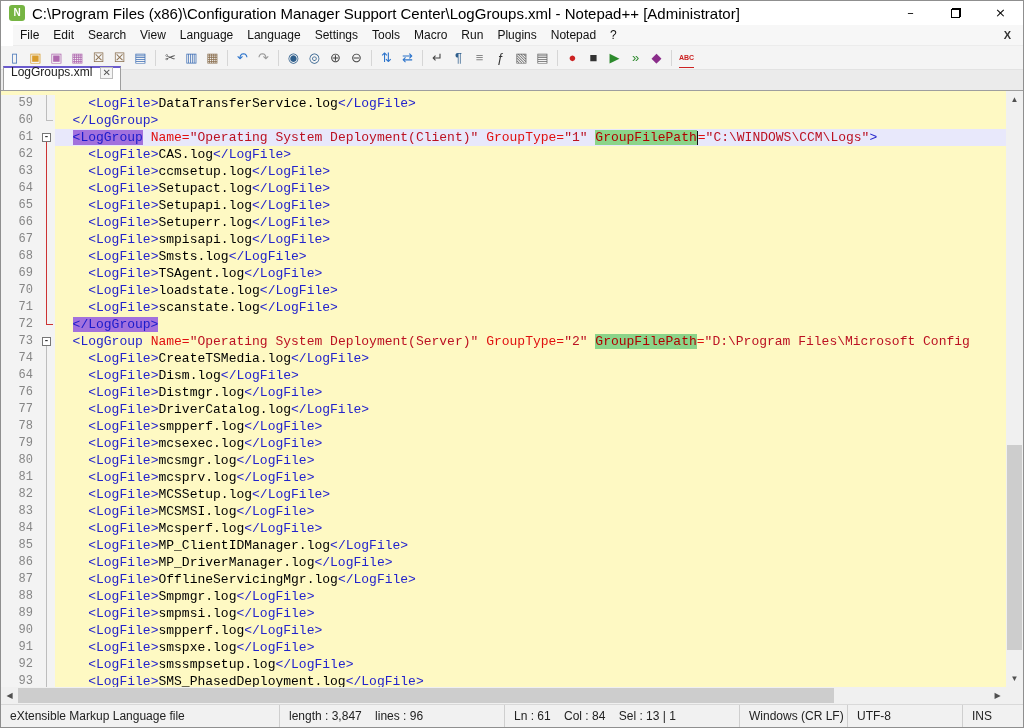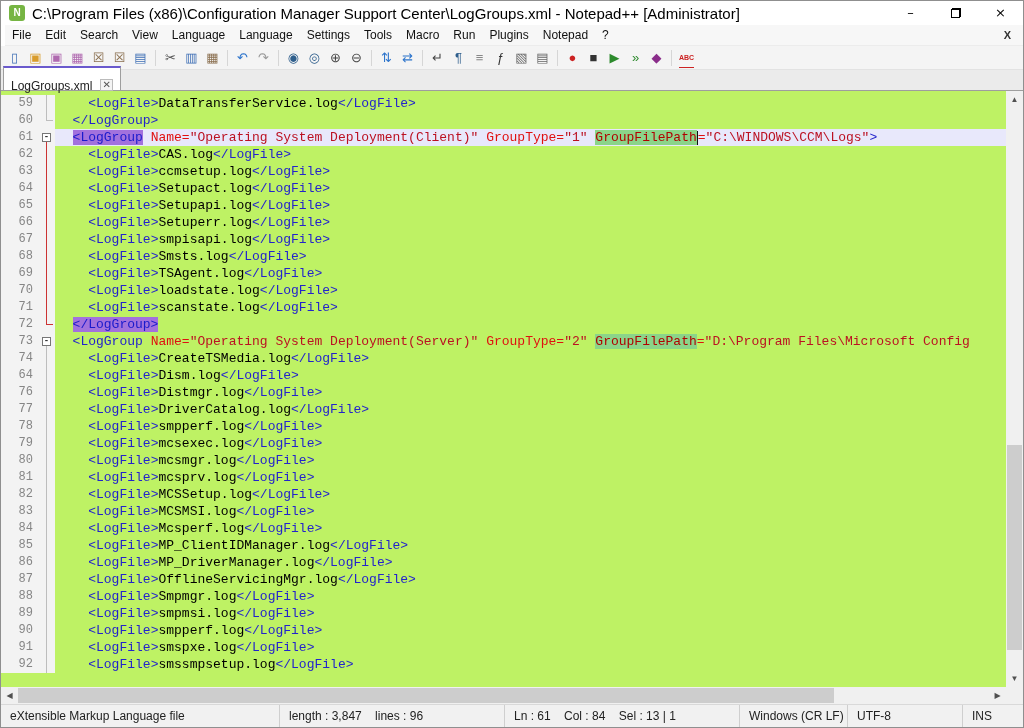--- a/index.html
+++ b/index.html
@@ -16,41 +16,41 @@
   .app-icon{width:16px;height:16px;margin:0 7px 0 8px;background:#76b543;border-radius:3px;color:#fff;
     font:bold 10px/16px "Liberation Sans",sans-serif;text-align:center;}
   .title-text{font-size:15px;color:#000;white-space:nowrap;overflow:hidden;flex:1;}
   .win-controls{display:flex;height:24px;}
   .wbtn{width:45px;height:24px;text-align:center;font:13px/24px "DejaVu Sans",sans-serif;color:#000;cursor:default;}
   .restore-ic{position:relative;width:10px;height:10px;display:inline-block;margin-top:7px;}
   .restore-ic::before{content:"";position:absolute;top:0;right:0;width:7px;height:7px;border:1px solid #000;}
   .restore-ic::after{content:"";position:absolute;bottom:0;left:0;width:7px;height:7px;border:1px solid #000;background:#fff;}
 
   
-  .menubar{position:absolute;top:24px;left:4px;right:0;height:21px;background:#f7f7f7;display:flex;align-items:flex-start;border-bottom:1px solid #ececec;}
+  .menubar{position:absolute;top:24px;left:12px;right:0;height:21px;background:#f7f7f7;display:flex;align-items:flex-start;border-bottom:1px solid #ececec;}
   .menu-items{display:flex;height:100%;}
   .menu-item{padding:0 7px;font-size:12px;line-height:21px;color:#111;}
   .menu-close{margin-left:auto;padding:0 12px;font:bold 11px/21px "Liberation Sans",sans-serif;color:#333;}
 
   
   .toolbar{position:absolute;top:45px;left:0;right:0;height:24px;background:#f4f4f4;display:flex;align-items:center;padding-left:3px;border-bottom:1px solid #e2e2e2;}
   .tbtn{width:19px;height:19px;display:flex;align-items:center;justify-content:center;margin:0 1px;}
   .tglyph{font-size:13px;line-height:19px;}
   .tglyph.small{font:bold 7px/19px "Liberation Sans",sans-serif;border-bottom:1px solid #cc2222;}
   .tsep{width:1px;height:16px;background:#d6d6d6;margin:0 4px;}
 
   
   .tabbar{position:absolute;top:69px;left:0;right:0;height:21px;background:#ebebeb;display:flex;align-items:flex-end;border-bottom:1px solid #9e9e9e;}
   .tab{height:21px;margin-left:2px;background:#ffffff;border:1px solid #9e9e9e;border-bottom:none;border-top:2px solid #6a5acd;
-    display:flex;align-items:flex-start;padding:11px 7px;position:relative;z-index:2;}
+    display:flex;align-items:flex-end;padding:11px 7px;position:relative;z-index:2;}
   .tab-label{font-size:12px;color:#222;}
   .tab-close{font-size:10px;color:#555;margin-left:8px;border:1px solid #bbb;line-height:10px;padding:0 1px;background:#f4f4f4;}
 
   
-  .editor{position:absolute;top:90px;left:0;right:17px;bottom:40px;background:#bef264;overflow:hidden;}
+  .editor{position:absolute;top:90px;left:0;right:17px;bottom:40px;background:#fef9c3;overflow:hidden;}
   .lines{padding-top:4px;}
   .ed-row{display:flex;height:17px;line-height:17px;font-family:"Liberation Mono","DejaVu Sans Mono",monospace;font-size:13px;white-space:pre;}
   .ln{width:38px;text-align:right;padding-right:6px;background:#f3f3f3;color:#868686;font-size:12px;flex:none;}
   .fold{width:16px;background:#f3f3f3;position:relative;flex:none;}
   .code{flex:1;color:var(--text);overflow:hidden;padding-left:2px;}
   .ed-row.cur .code{background:var(--current-line-bg);}
   .c-tag{color:var(--tag);}
   .c-attr{color:var(--attr);}
   .c-val{color:var(--value);}
   .c-txt{color:var(--text);}
@@ -258,20 +258,21 @@
         <div class="ed-row"><span class="ln">83</span><span class="fold"><i class="fl full"></i></span><span class="code"><span class="c-txt">    </span><span class="c-tag">&lt;LogFile&gt;</span><span class="c-txt">MCSMSI.log</span><span class="c-tag">&lt;/LogFile&gt;</span></span></div>
         <div class="ed-row"><span class="ln">84</span><span class="fold"><i class="fl full"></i></span><span class="code"><span class="c-txt">    </span><span class="c-tag">&lt;LogFile&gt;</span><span class="c-txt">Mcsperf.log</span><span class="c-tag">&lt;/LogFile&gt;</span></span></div>
         <div class="ed-row"><span class="ln">85</span><span class="fold"><i class="fl full"></i></span><span class="code"><span class="c-txt">    </span><span class="c-tag">&lt;LogFile&gt;</span><span class="c-txt">MP_ClientIDManager.log</span><span class="c-tag">&lt;/LogFile&gt;</span></span></div>
         <div class="ed-row"><span class="ln">86</span><span class="fold"><i class="fl full"></i></span><span class="code"><span class="c-txt">    </span><span class="c-tag">&lt;LogFile&gt;</span><span class="c-txt">MP_DriverManager.log</span><span class="c-tag">&lt;/LogFile&gt;</span></span></div>
         <div class="ed-row"><span class="ln">87</span><span class="fold"><i class="fl full"></i></span><span class="code"><span class="c-txt">    </span><span class="c-tag">&lt;LogFile&gt;</span><span class="c-txt">OfflineServicingMgr.log</span><span class="c-tag">&lt;/LogFile&gt;</span></span></div>
         <div class="ed-row"><span class="ln">88</span><span class="fold"><i class="fl full"></i></span><span class="code"><span class="c-txt">    </span><span class="c-tag">&lt;LogFile&gt;</span><span class="c-txt">Smpmgr.log</span><span class="c-tag">&lt;/LogFile&gt;</span></span></div>
         <div class="ed-row"><span class="ln">89</span><span class="fold"><i class="fl full"></i></span><span class="code"><span class="c-txt">    </span><span class="c-tag">&lt;LogFile&gt;</span><span class="c-txt">smpmsi.log</span><span class="c-tag">&lt;/LogFile&gt;</span></span></div>
         <div class="ed-row"><span class="ln">90</span><span class="fold"><i class="fl full"></i></span><span class="code"><span class="c-txt">    </span><span class="c-tag">&lt;LogFile&gt;</span><span class="c-txt">smpperf.log</span><span class="c-tag">&lt;/LogFile&gt;</span></span></div>
         <div class="ed-row"><span class="ln">91</span><span class="fold"><i class="fl full"></i></span><span class="code"><span class="c-txt">    </span><span class="c-tag">&lt;LogFile&gt;</span><span class="c-txt">smspxe.log</span><span class="c-tag">&lt;/LogFile&gt;</span></span></div>
         <div class="ed-row"><span class="ln">92</span><span class="fold"><i class="fl full"></i></span><span class="code"><span class="c-txt">    </span><span class="c-tag">&lt;LogFile&gt;</span><span class="c-txt">smssmpsetup.log</span><span class="c-tag">&lt;/LogFile&gt;</span></span></div>
+        <div class="ed-row"><span class="ln">93</span><span class="fold"><i class="fl full"></i></span><span class="code"><span class="c-txt">    </span><span class="c-tag">&lt;LogFile&gt;</span><span class="c-txt">SMS_PhasedDeployment.log</span><span class="c-tag">&lt;/LogFile&gt;</span></span></div>
       </div>
   </div>
 
   <div class="vscroll">
     <div class="sarrow">▲</div>
     <div class="vtrack">
       <div class="vthumb"></div>
     </div>
     <div class="sarrow">▼</div>
     <div class="vcorner"></div>

